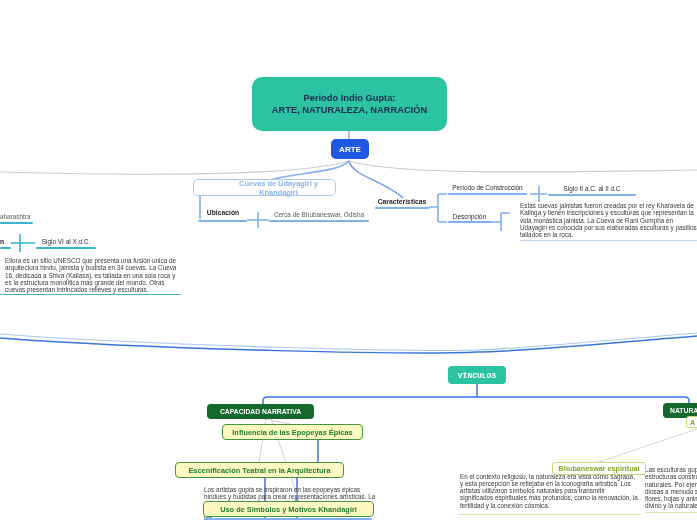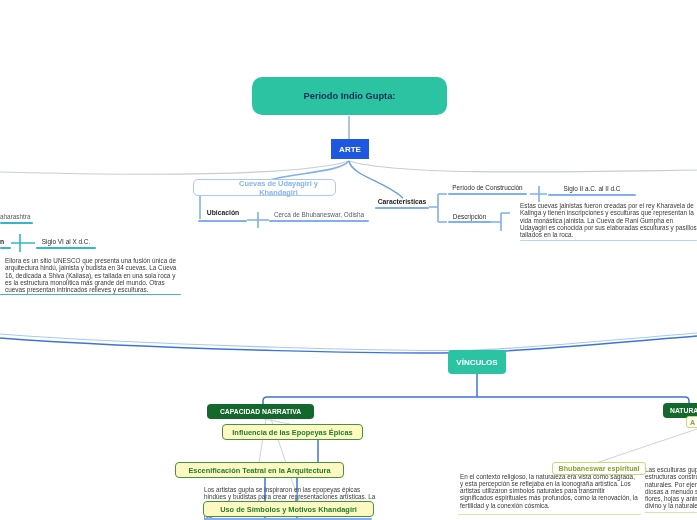--- a/index.html
+++ b/index.html
@@ -25,21 +25,21 @@
   .u-faint{background:var(--underline_faint);height:1.5px;}
   .u-lime{background:var(--underline_lime);height:1.5px;}
   .lbl{position:absolute;z-index:2;text-align:center;white-space:nowrap;}
   .lbl-bold{font-weight:bold;font-size:6.8px;color:#1f1f1f;}
   .lbl-plain{font-size:6.4px;color:#2b2b2b;}
   .lbl-gray{font-size:6.4px;color:#5a5a5a;}
   .note{position:absolute;z-index:2;color:#3a3a3a;font-size:6.35px;line-height:7.3px;}
   .note div{white-space:nowrap;}
   .lr{display:flex;justify-content:space-between;}
   .topic-main{background:var(--teal);color:#1a2e52;border-radius:10px;font-size:9.3px;line-height:12.5px;flex-direction:column;z-index:2;}
-  .topic-blue{background:var(--blue);color:#fff;border-radius:0;font-size:8px;z-index:2;}
+  .topic-blue{background:var(--blue);color:#fff;border-radius:5px;font-size:8px;z-index:2;}
   .topic-teal{background:var(--teal);color:#fff;border-radius:4px;font-size:8px;z-index:2;}
   .topic-dgreen{background:var(--dark_green);color:#fff;border-radius:4px;font-size:6.8px;z-index:2;}
   .sub-blue{background:#fff;border:1.5px solid var(--cuevas_border);color:var(--cuevas_text);border-radius:5px;font-size:7.4px;z-index:2;}
   .sub-green{background:#fef9c3;border:1.5px solid var(--green_border);color:var(--green_text);border-radius:4px;font-size:7.4px;z-index:2;}
   .sub-lime{background:#fff;border:1.5px solid var(--lime_border);color:var(--lime_text);border-radius:3px;font-size:7.2px;z-index:3;}
   .ontop{z-index:3;}
 </style>
 </head>
 <body>
 
@@ -70,22 +70,23 @@
   <path class="e-blue" d="M318,440 V462"></path>
   <path class="e-blue" d="M265,478 V520"></path>
   <path class="e-blue" d="M297,478 V520"></path>
 
   <path class="e-fgray" d="M264,419 L290,424"></path>
   <path class="e-fgray" d="M266,419 L259,462"></path>
   <path class="e-fgray" d="M271,419 L299,501"></path>
   <path class="e-fgray" d="M697,429 L593,464"></path>
 </svg>
 
-<div class="abs pill topic-main" style="left:252px;top:77px;width:195px;height:38px;">
+<div class="abs pill topic-main" style="left:252px;top:77px;width:195px;height:54px;">
   <span>Periodo Indio Gupta:</span>
+  <span>ARTE, NATURALEZA, NARRACIÓN</span>
 </div>
 
 <div class="abs pill topic-blue" style="left:331px;top:139px;width:38px;height:20px;">ARTE</div>
 
 <div class="abs pill sub-blue" style="left:193px;top:179px;width:143px;height:17px;font-weight:bold;padding-left:28px;">Cuevas de Udayagiri y Khandagiri</div>
 
 <div class="lbl lbl-bold" style="left:198px;top:209px;width:50px;">Ubicación</div>
 <div class="u u-blue" style="left:198px;top:219.5px;width:49px;"></div>
 
 <div class="lbl lbl-gray" style="left:266px;top:211px;width:106px;">Cerca de Bhubaneswar, Odisha</div>
@@ -123,21 +124,21 @@
 
 <div class="note" style="left:5px;top:257px;">
     <div>Ellora es un sitio UNESCO que presenta una fusión única de</div>
     <div>arquitectura hindú, jainista y budista en 34 cuevas. La Cueva</div>
     <div>16, dedicada a Shiva (Kailasa), es tallada en una sola roca y</div>
     <div>es la estructura monolítica más grande del mundo. Otras</div>
     <div>cuevas presentan intrincados relieves y esculturas.</div>
   </div>
 <div class="u u-teal2" style="left:0px;top:293.5px;width:181px;"></div>
 
-<div class="abs pill topic-teal" style="left:448px;top:350px;width:58px;height:24px;">VÍNCULOS</div>
+<div class="abs pill topic-teal" style="left:448px;top:366px;width:58px;height:18px;font-family:Liberation Mono, monospace;">VÍNCULOS</div>
 
 <div class="abs pill topic-dgreen" style="left:207px;top:404px;width:107px;height:15px;">CAPACIDAD NARRATIVA</div>
 
 <div class="abs pill topic-dgreen" style="left:663px;top:403px;width:60px;height:15px;">NATURALEZA</div>
 
 <div class="abs pill sub-lime" style="left:686px;top:416px;width:28px;height:12px;justify-content:flex-start;padding-left:3px;font-weight:bold;">A</div>
 
 <div class="abs pill sub-green" style="left:222px;top:424px;width:141px;height:16px;font-weight:bold;">Influencia de las Epopeyas Épicas</div>
 
 <div class="abs pill sub-green" style="left:175px;top:462px;width:169px;height:16px;font-weight:bold;">Escenificación Teatral en la Arquitectura</div>

